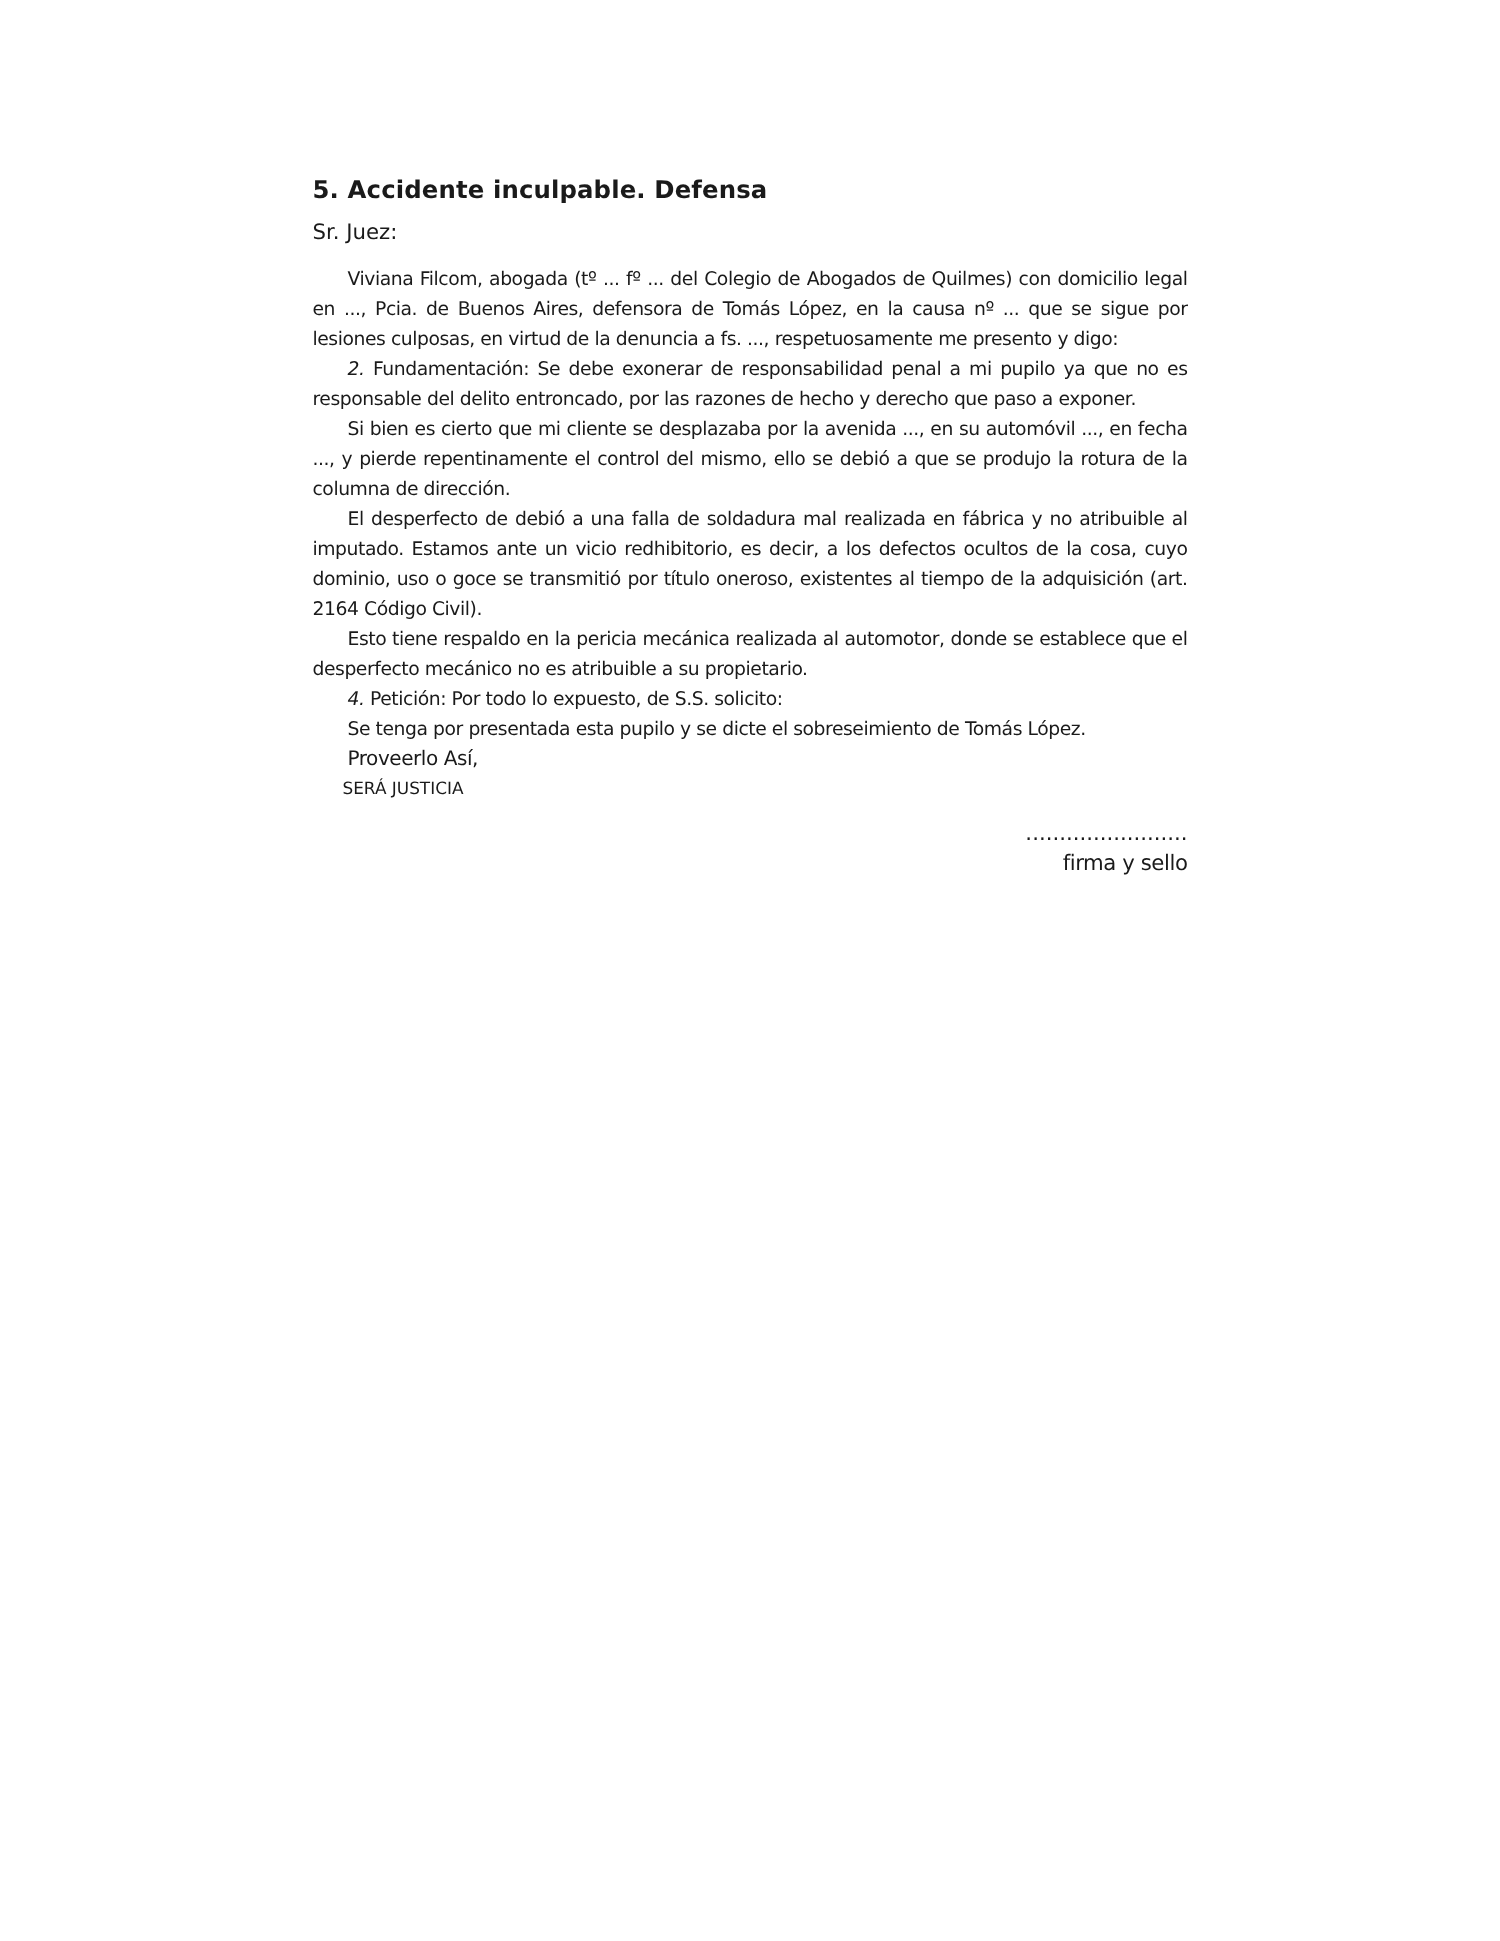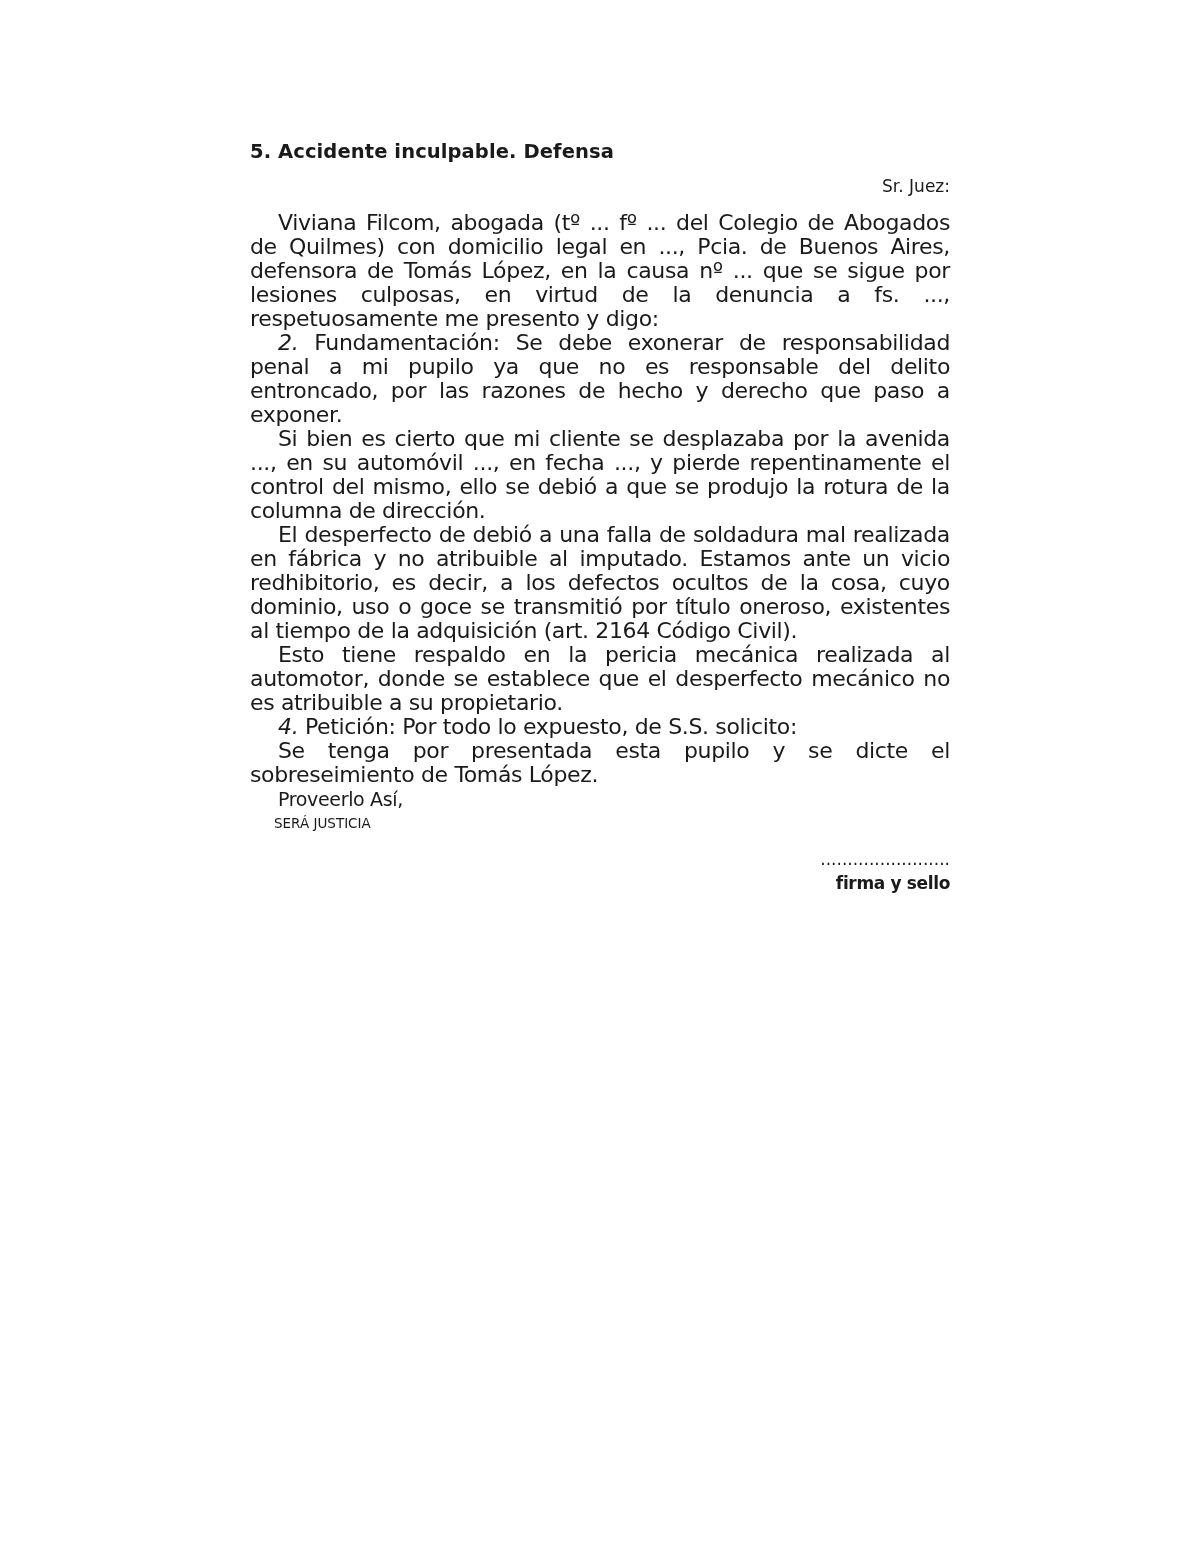--- a/index.html
+++ b/index.html
@@ -26,36 +26,35 @@
       font-weight: bold;
       font-size: 19.5px;
       line-height: 28px;
       margin: 0 0 8px 0;
       letter-spacing: 0.1px;
     }
     .salutation {
       font-size: 17px;
       line-height: 24px;
       margin: 0 0 13px 0;
-      text-align: right;
     }
     .para {
-      font-size: 22px;
+      font-size: 15px;
       line-height: 24px;
       margin: 0;
       text-align: justify;
       text-indent: 28px;
       letter-spacing: -0.35px;
       word-spacing: 0px;
     }
     .para .num {
       font-style: italic;
     }
     .closing {
-      font-size: 19px;
+      font-size: 16px;
       line-height: 24px;
       margin: 0;
       text-indent: 28px;
       letter-spacing: -0.35px;
     }
     .sera {
       font-size: 13.5px;
       line-height: 24px;
       margin: 0 0 0 24px;
       letter-spacing: 0px;
@@ -65,21 +64,20 @@
       line-height: 24px;
       text-align: right;
       margin-top: 12px;
       letter-spacing: 0px;
     }
     .sig-label {
       font-size: 17px;
       line-height: 24px;
       text-align: right;
       letter-spacing: -0.35px;
-      font-weight: bold;
     }
   </style>
 </head>
 <body>
 
 <div class="page">
   <h1 class="title">5. Accidente inculpable. Defensa</h1>
 
   <p class="salutation">Sr. Juez:</p>
 

